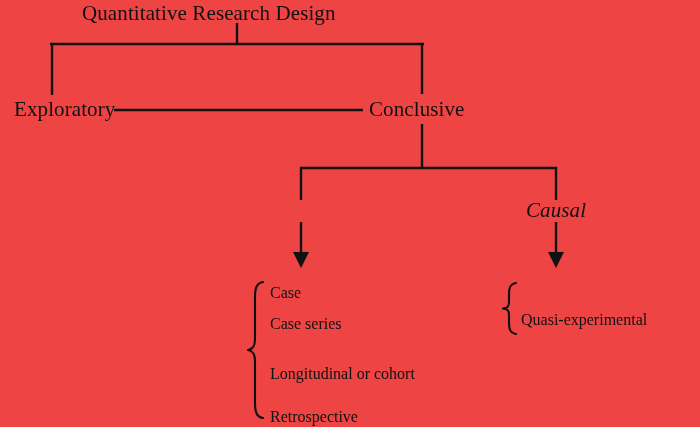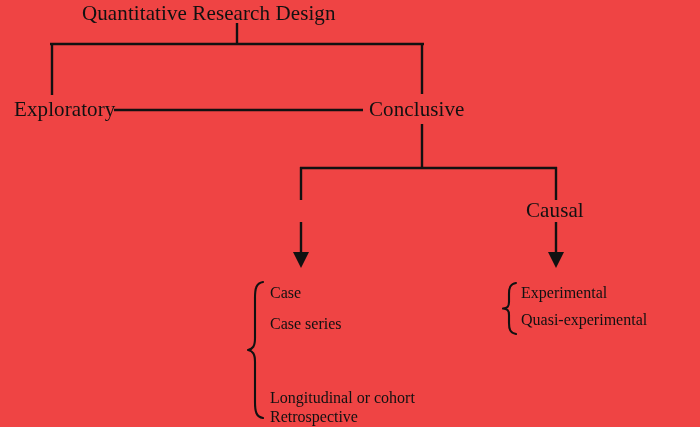--- a/index.html
+++ b/index.html
@@ -90,31 +90,30 @@
     <polygon points="548,252 564,252 556,268"></polygon>
   </svg>
 
   <div class="node-label" style="left:82px; top:3px;">Quantitative Research Design</div>
 
   <div class="node-label" style="left:14px; top:99px;">Exploratory</div>
 
   <div class="node-label" style="left:369px; top:99px;">Conclusive</div>
 
 
-  <div class="node-label" style="left:526px; top:200px;">Causal</div>
+  <div class="node-label" style="left:526px; top:200px;font-style:italic;">Causal</div>
 
   <svg class="brace-svg" style="left:246px; top:280px; width:22px; height:140px;" viewBox="0 0 22 140" xmlns="http://www.w3.org/2000/svg">
     <path d="M17 2 C10 3 9 9 9 18 L9 58 C9 66 7 69 2 70 C7 71 9 74 9 82 L9 122 C9 131 10 137 17 138"></path>
   </svg>
 
   <div class="list-item" style="left:270px; top:285px;">Case</div>
   <div class="list-item" style="left:270px; top:316px;">Case series</div>
-  <div class="list-item" style="left:270px; top:366px;margin-top:24px;">Longitudinal or cohort</div>
+  <div class="list-item" style="left:270px; top:366px;">Longitudinal or cohort</div>
   <div class="list-item" style="left:270px; top:409px;">Retrospective</div>
 
   <svg class="brace-svg" style="left:501px; top:281px; width:20px; height:55px;" viewBox="0 0 20 55" xmlns="http://www.w3.org/2000/svg">
     <path d="M15 2 C9 3 8 7 8 13 L8 21 C8 26 6 27 2 27.5 C6 28 8 29 8 34 L8 42 C8 48 9 52 15 53"></path>
   </svg>
 
-  <div class="list-item" style="left:521px; top:285px;">Experimental</div>
   <div class="list-item" style="left:521px; top:312px;">Quasi-experimental</div>
 
 </div>
 
 </body></html>

